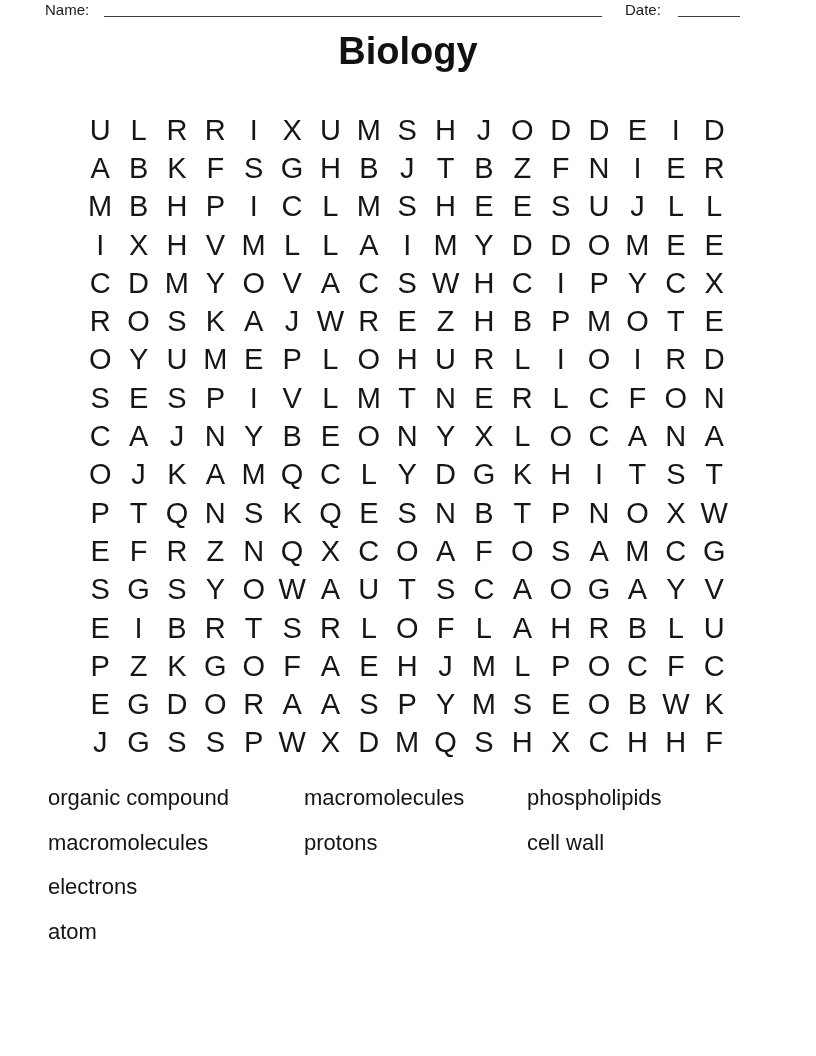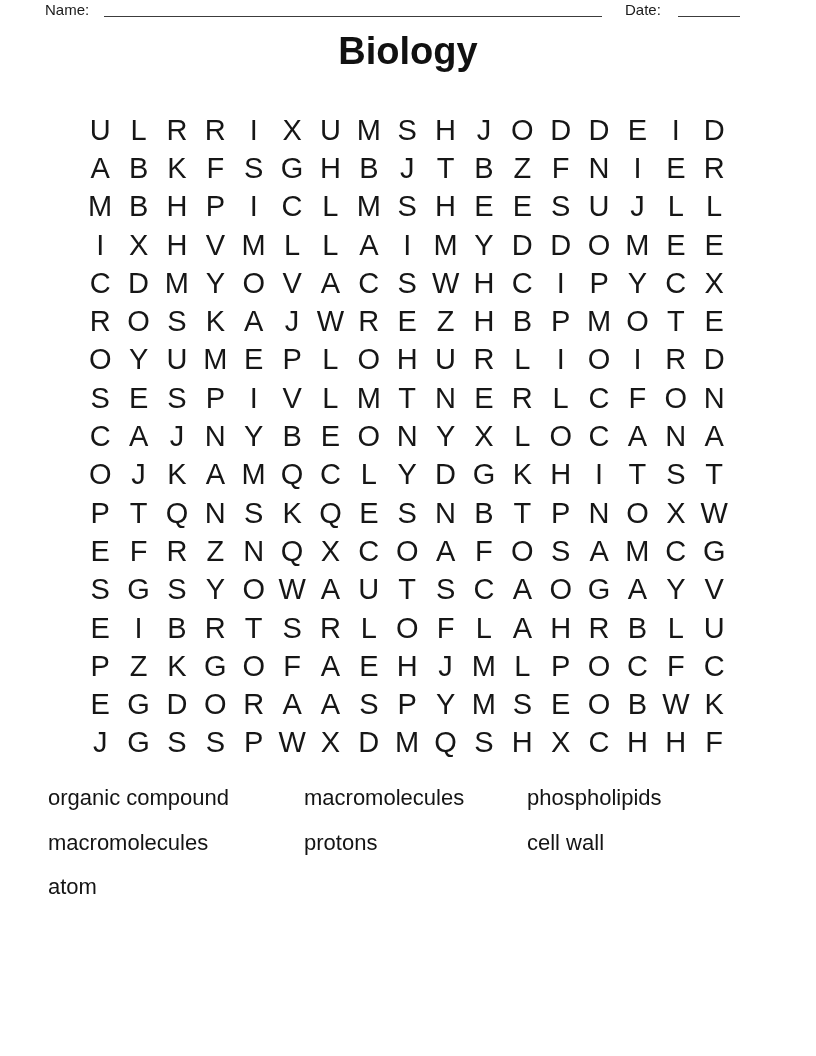--- a/index.html
+++ b/index.html
@@ -420,20 +420,21 @@
         <span class="grid-cell">H</span>
         <span class="grid-cell">H</span>
         <span class="grid-cell">F</span>
       </div>
     </div>
 
   <div class="word-list" id="word-list">
       <div class="word-col word-col-0">
         <div class="word-item">organic compound</div>
         <div class="word-item">macromolecules</div>
+        <div class="word-item">electrons</div>
         <div class="word-item">atom</div>
       </div>
       <div class="word-col word-col-1">
         <div class="word-item">macromolecules</div>
         <div class="word-item">protons</div>
       </div>
       <div class="word-col word-col-2">
         <div class="word-item">phospholipids</div>
         <div class="word-item">cell wall</div>
       </div>

